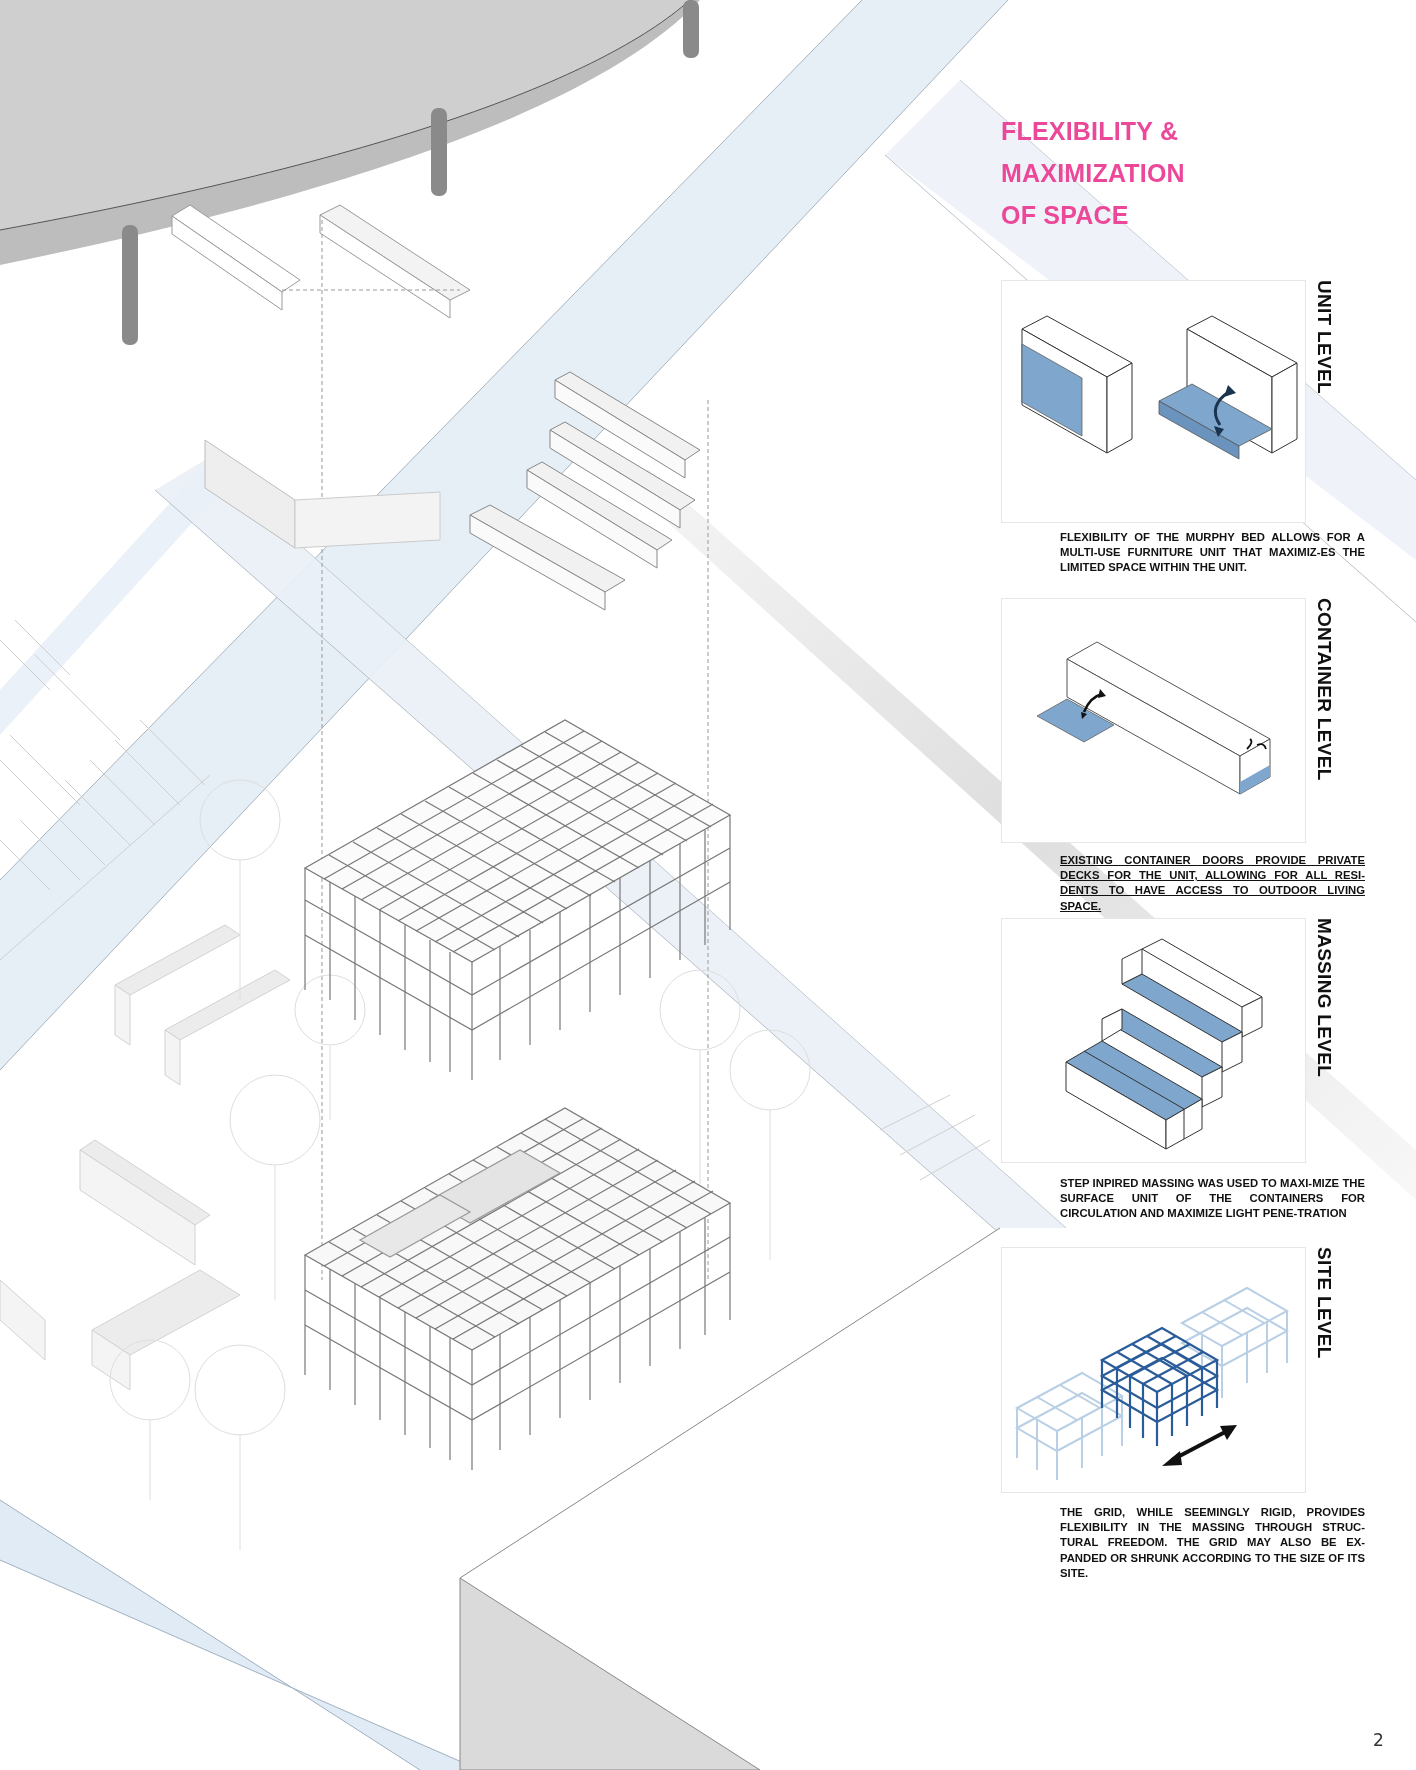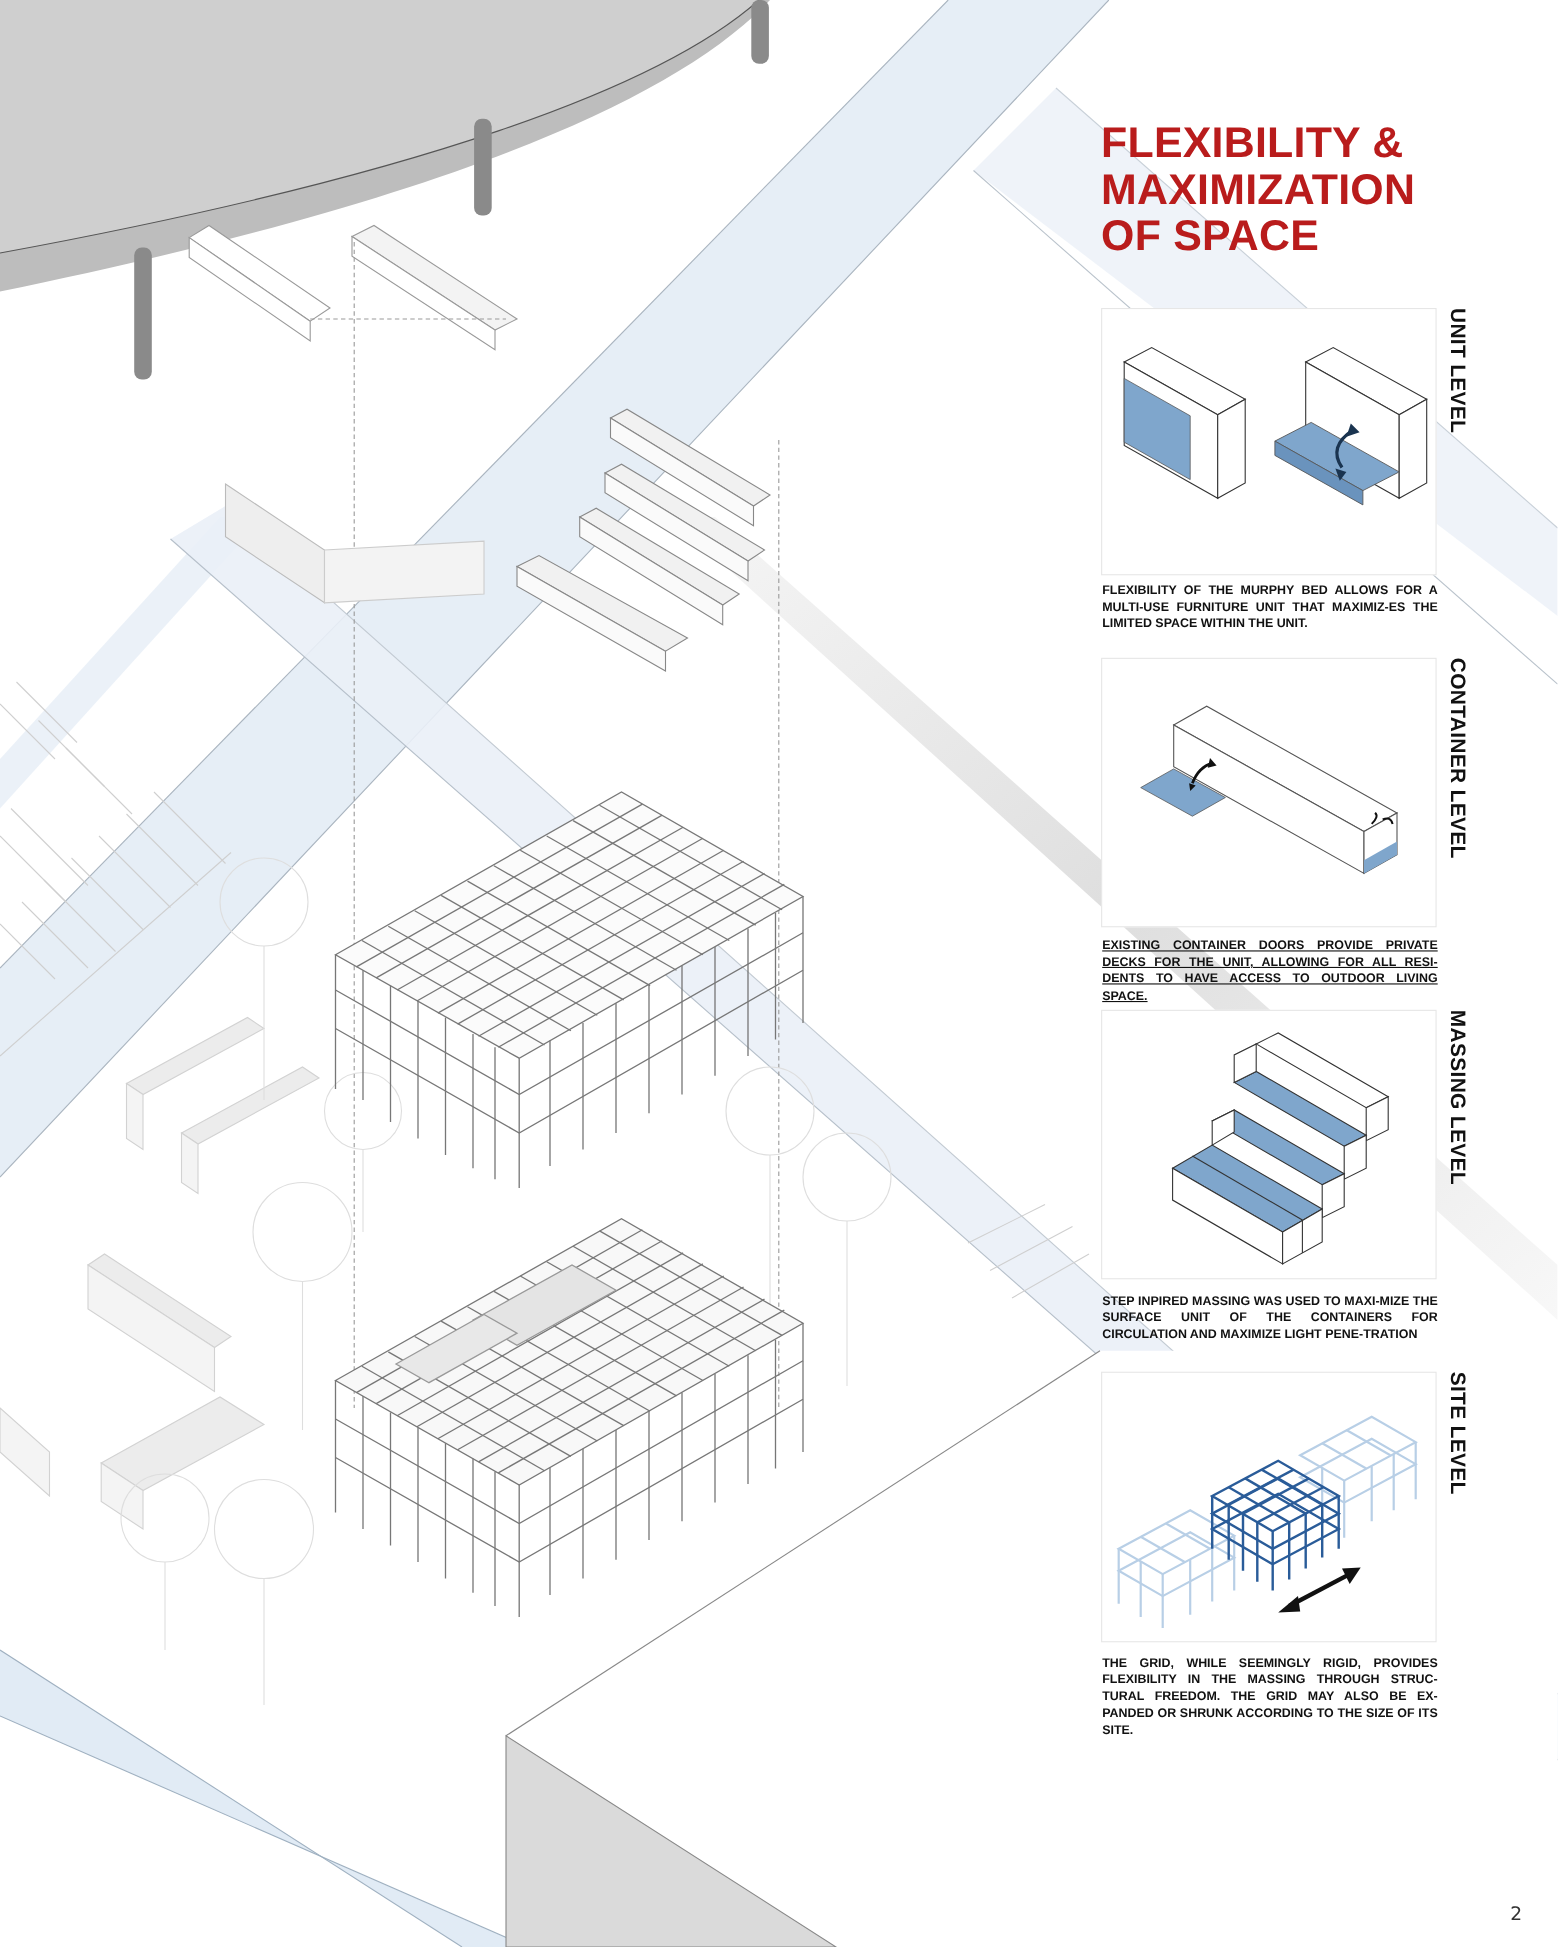--- a/index.html
+++ b/index.html
@@ -1,22 +1,22 @@
 <!DOCTYPE html>
 <html><head>
 <meta charset="utf-8">
 <style>
   html, body { margin:0; padding:0; }
   body { width:1416px; height:1770px; position:relative; overflow:hidden; background:#ffffff; font-family:"Liberation Sans", sans-serif; }
   #drawing { position:absolute; left:0; top:0; width:1416px; height:1770px; }
-  .title { position:absolute; left:1001px; top:110px; font-family:"Liberation Sans", sans-serif; font-weight:700; font-size:39px; line-height:42px; color:#b91c1c; letter-spacing:0.2px; }
+  .title { position:absolute; left:1001px; top:110px; font-family:"Liberation Sans", sans-serif; font-weight:700; font-size:25px; line-height:42px; color:#ec4899; letter-spacing:0.2px; }
   .title div { white-space:nowrap; }
   .panel { position:absolute; left:1001px; width:305px; background:#fff; border:1px solid #e6e6e6; box-sizing:border-box; }
   .vlabel { position:absolute; left:1313px; font-family:"Liberation Sans", sans-serif; font-weight:700; font-size:19px; color:#111; writing-mode:vertical-rl; white-space:nowrap; letter-spacing:0.3px; }
-  .desc { position:absolute; left:1002px; width:305px; font-family:"Liberation Sans", sans-serif; font-weight:700; font-size:11.3px; line-height:15.2px; color:#111; text-align:justify; }
+  .desc { position:absolute; left:1060px; width:305px; font-family:"Liberation Sans", sans-serif; font-weight:700; font-size:11.3px; line-height:15.2px; color:#111; text-align:justify; }
   .pagenum { position:absolute; left:1373px; top:1730px; font-family:"DejaVu Sans", sans-serif; font-size:17px; color:#333; }
   .panel svg { position:absolute; left:0; top:0; }
 </style>
 </head>
 <body>
 
 <svg id="drawing" width="1416" height="1770" viewBox="0 0 1416 1770">
   <defs>
     <linearGradient id="roadGrad" x1="0" y1="0" x2="1" y2="0">
       <stop offset="0" stop-color="#e3ecf5"></stop>

